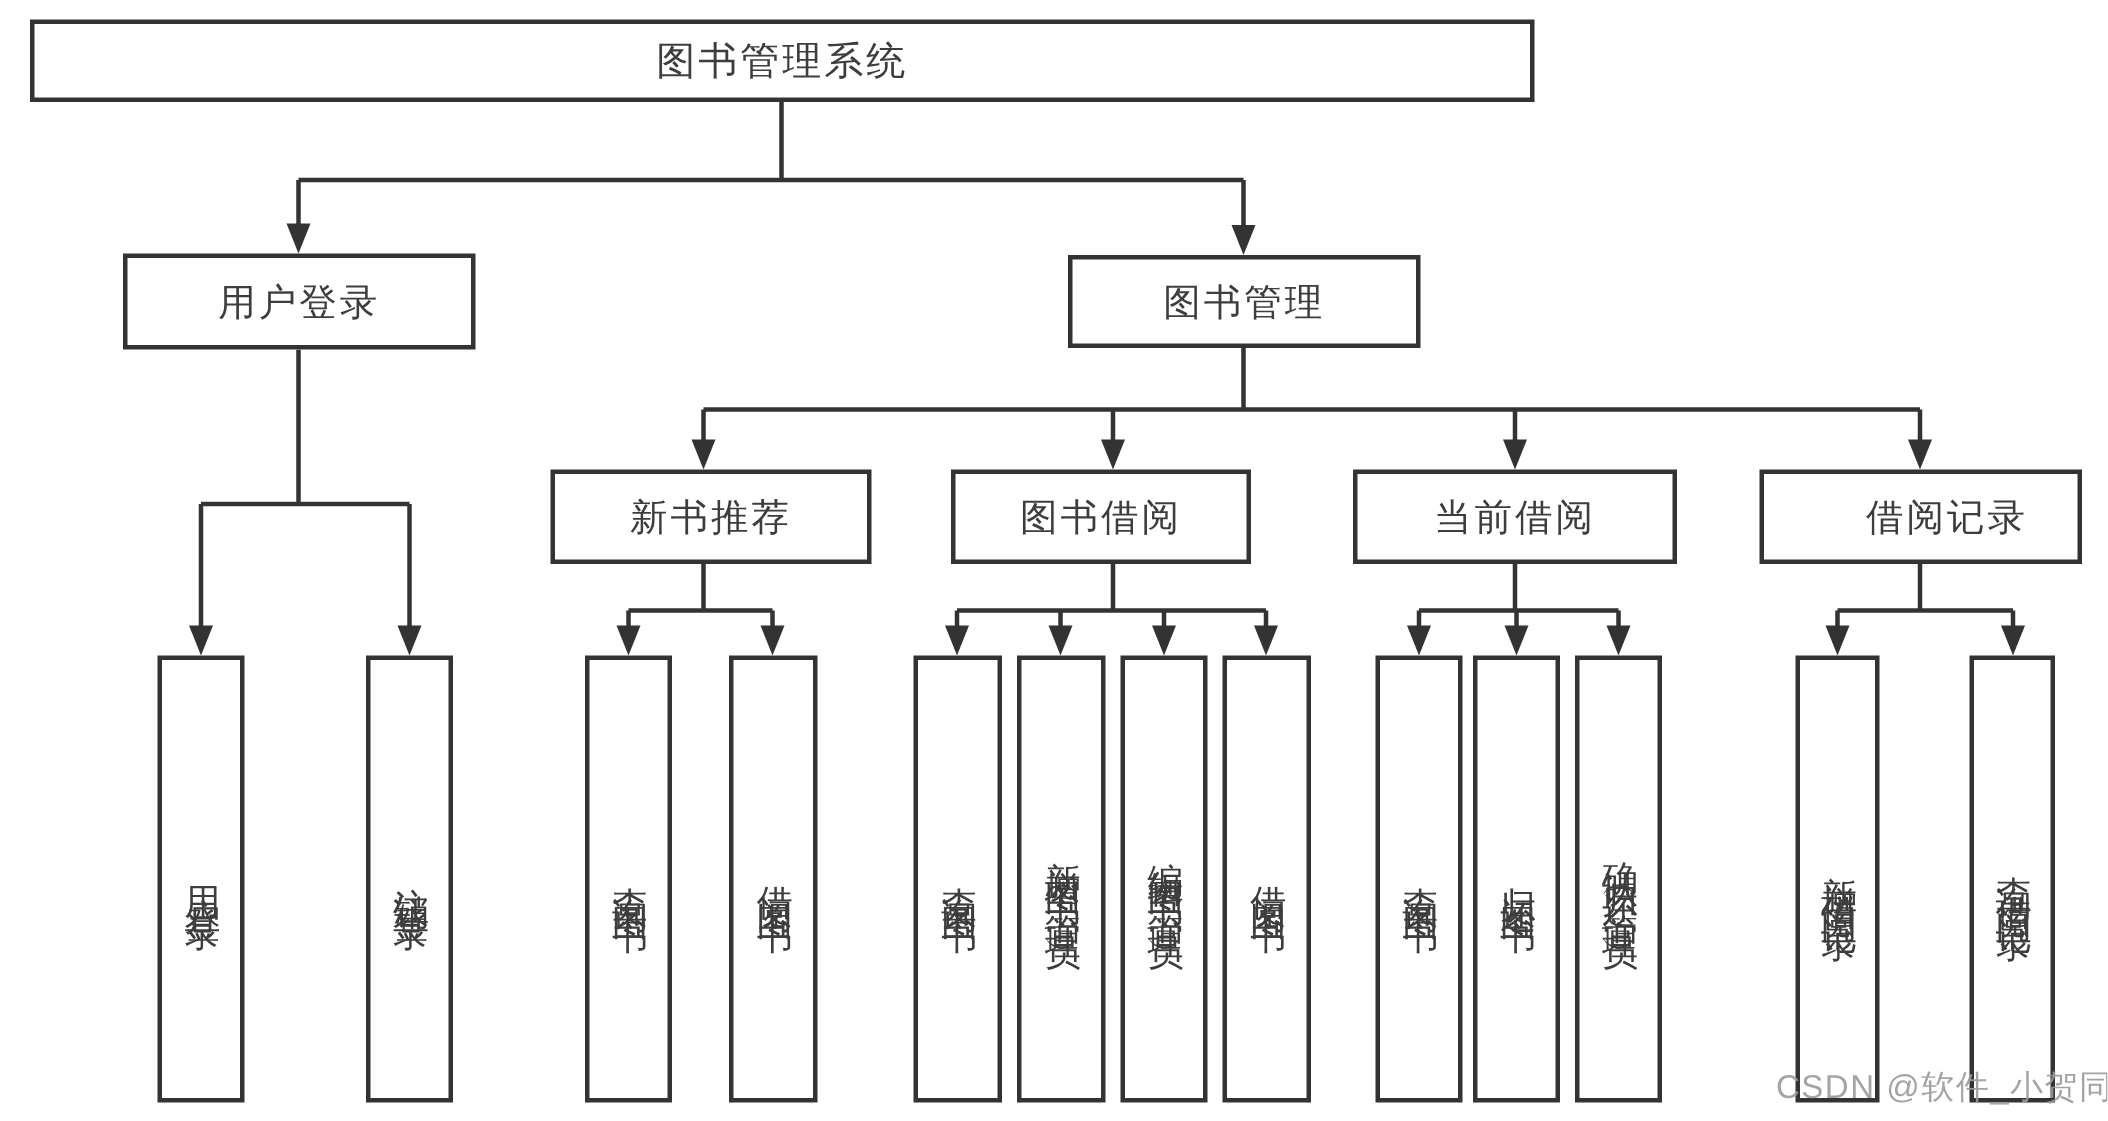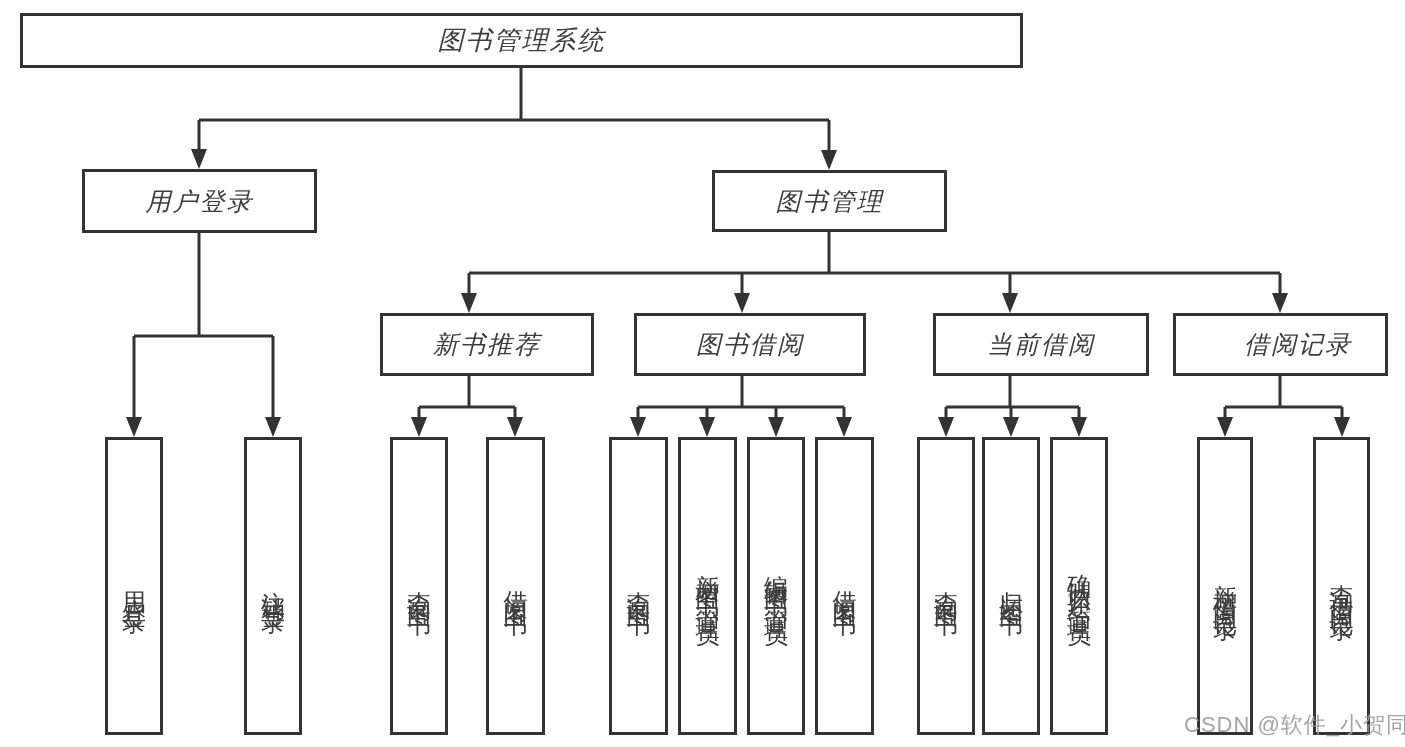--- a/index.html
+++ b/index.html
@@ -18,21 +18,21 @@
     position: absolute;
     box-sizing: border-box;
     background: #ffffff;
     border: 3px solid #333333;
     color: #3d3d3d;
     display: flex;
     align-items: center;
     justify-content: center;
     text-align: center;
   }
-  .hbox { font-size: 25px; letter-spacing: 2px; white-space: nowrap; font-style: italic; }
+  .hbox { font-size: 25px; letter-spacing: 2px; white-space: nowrap; }
   .vbox {
     font-size: 24px;
     letter-spacing: 7px;
     writing-mode: vertical-rl;
     text-orientation: mixed;
     line-height: 1;
   }
   #watermark {
     position: absolute;
     left: 1184px;
@@ -90,23 +90,23 @@
       <polygon points="1217,417 1233,417 1225,437"></polygon>
       <polygon points="1334,417 1350,417 1342,437"></polygon>
     </g>
   </svg>
 
   <div class="box hbox" style="left:20px; top:13px; width:1003px; height:55px; font-size:26px;">图书管理系统</div>
 
   <div class="box hbox" style="left:82px; top:169px; width:235px; height:64px;">用户登录</div>
   <div class="box hbox" style="left:712px; top:170px; width:235px; height:62px;text-align:right;">图书管理</div>
 
-  <div class="box hbox" style="left:380px; top:313px; width:214px; height:63px;">新书推荐</div>
-  <div class="box hbox" style="left:634px; top:313px; width:232px; height:63px;">图书借阅</div>
-  <div class="box hbox" style="left:902px; top:313px; width:216px; height:63px;margin-left:31px;">当前借阅</div>
+  <div class="box hbox" style="left:367px; top:313px; width:214px; height:63px;">新书推荐</div>
+  <div class="box hbox" style="left:634px; top:313px; width:200px; height:63px;">图书借阅</div>
+  <div class="box hbox" style="left:902px; top:313px; width:216px; height:63px;">当前借阅</div>
   <div class="box hbox" style="left:1173px; top:313px; width:215px; height:63px;padding-left:35px;">借阅记录</div>
 
   <div class="box vbox" style="left:105px; top:437px; width:58px; height:298px;">用户登录</div>
   <div class="box vbox" style="left:244px; top:437px; width:58px; height:298px;">注销登录</div>
 
   <div class="box vbox" style="left:390px; top:437px; width:58px; height:298px;">查询图书</div>
   <div class="box vbox" style="left:486px; top:437px; width:59px; height:298px;">借阅图书</div>
 
   <div class="box vbox" style="left:609px; top:437px; width:59px; height:298px;">查询图书</div>
   <div class="box vbox" style="left:678px; top:437px; width:59px; height:298px;">新增图书（管理员）</div>

